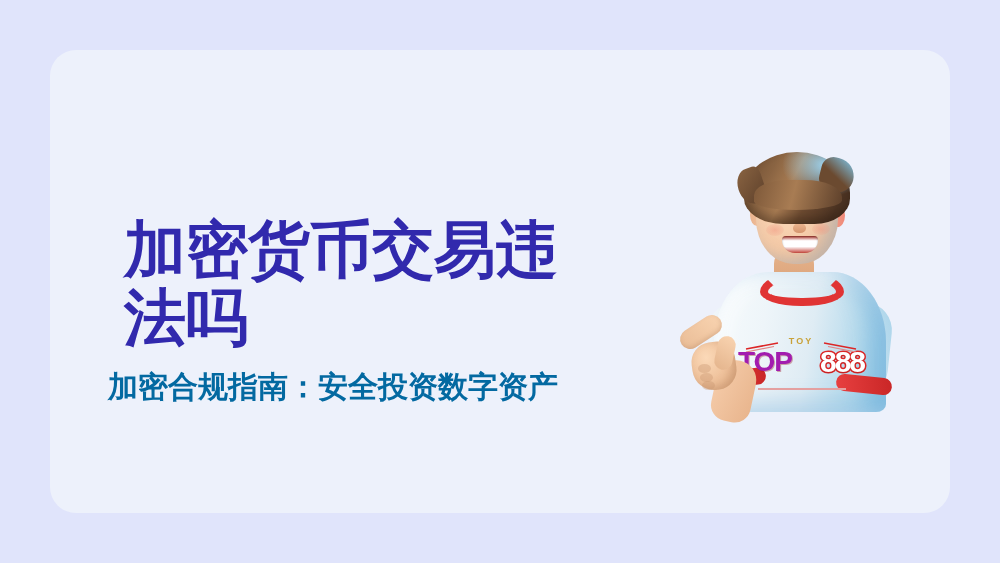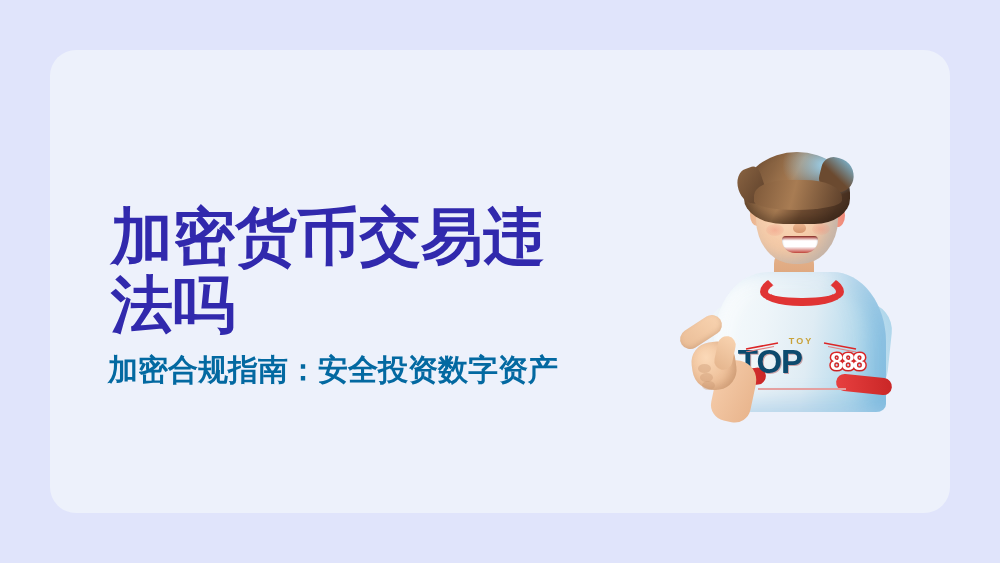--- a/index.html
+++ b/index.html
@@ -14,21 +14,21 @@
   #card{
     position:absolute;left:50px;top:50px;width:900px;height:463px;
     background:#edf1fb;border-radius:26px;overflow:hidden;
   }
 
   
   #textblock{
     position:absolute;left:58px;top:150px;width:500px;
   }
   #title{
-    margin:3px;
+    margin:16px;
     font-size:62px;
     line-height:68px;
     font-weight:bold;
     color:#3129ad;
     letter-spacing:0px;
     word-break:break-all;
   }
   #subtitle{
     margin:12px 0 0 0;
     font-size:30px;
@@ -100,28 +100,28 @@
     line-height:10px;
   }
   #logo-stripes{
     position:absolute;left:4px;top:4px;width:114px;height:12px;
   }
   #logo-main{
     display:flex;align-items:center;justify-content:center;gap:2px;
     margin-top:1px;
   }
   #logo-top{
-    font-size:33px;font-weight:bold;color:#0c4a6e;
+    font-size:28px;font-weight:bold;color:#a21caf;
     font-family:"Liberation Sans",sans-serif;
     letter-spacing:-1px;line-height:28px;
     text-shadow:1px 1px 0 rgba(150,20,20,.35);
     text-align:center;
   }
   #logo-888{
-    font-size:24px;font-weight:bold;color:#ffffff;line-height:30px;
+    font-size:30px;font-weight:bold;color:#ffffff;line-height:30px;
     letter-spacing:-2px;
     -webkit-text-stroke:3px #dc2626;
     paint-order:stroke fill;
     text-shadow:0 1px 1px rgba(0,0,0,.12);
     padding-left:26px;
   }
   #logo-underline{
     position:absolute;left:18px;bottom:-2px;width:88px;height:0;
     border-top:2px solid #e4a0a0;
   }

